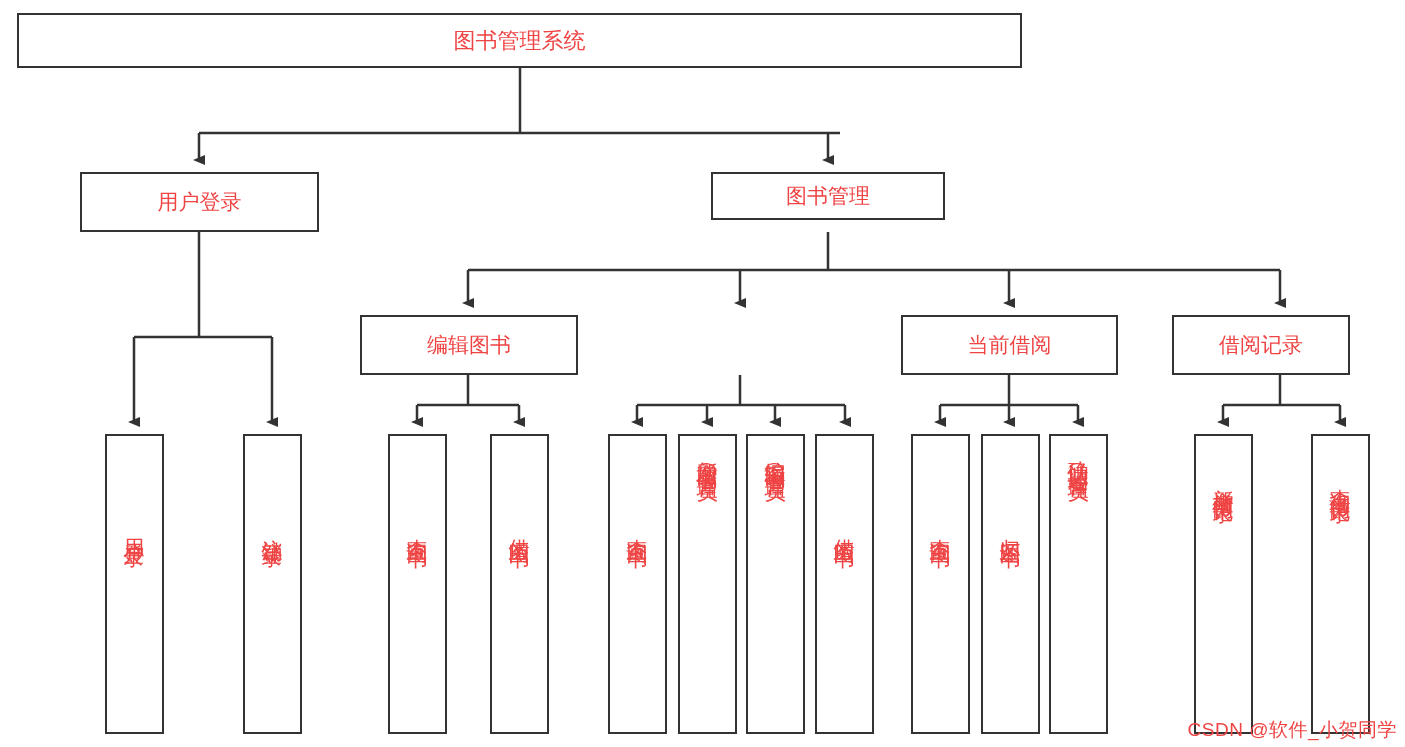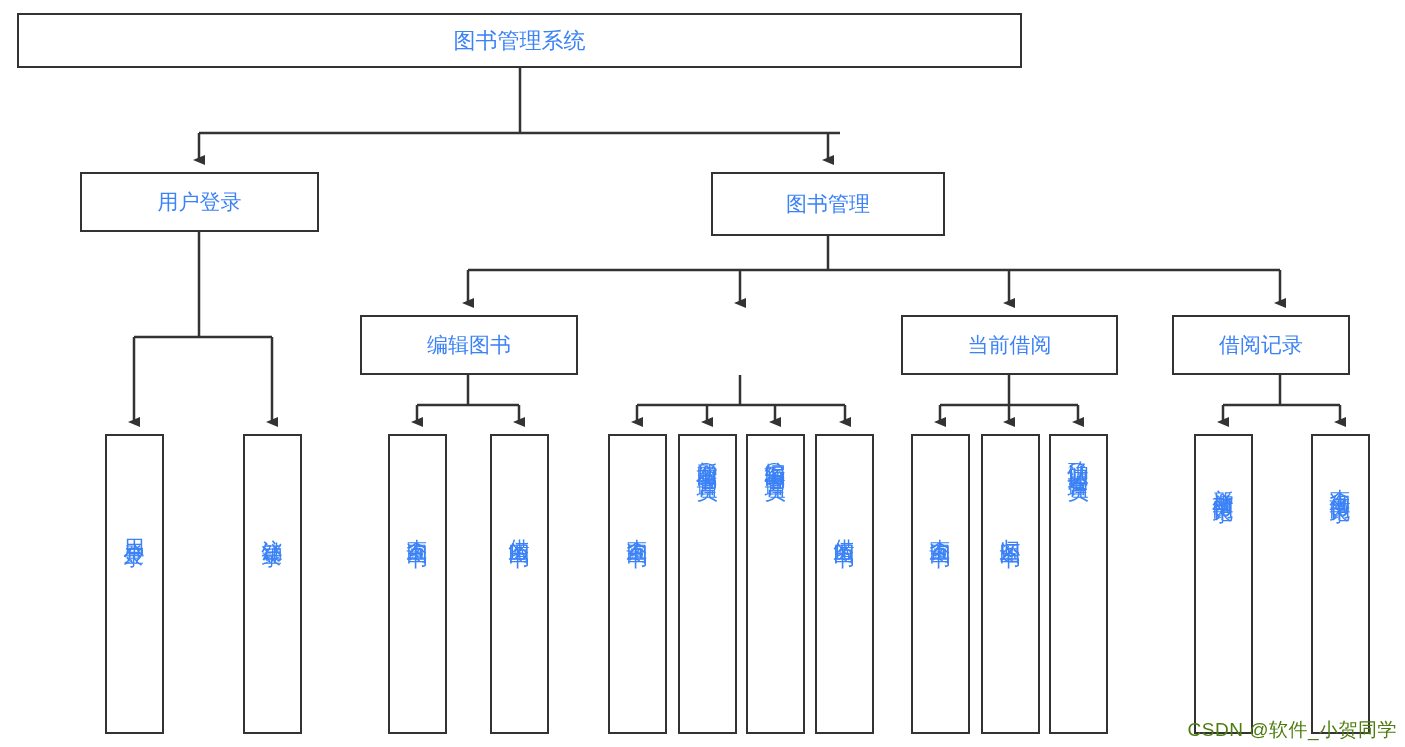--- a/index.html
+++ b/index.html
@@ -24,21 +24,21 @@
     pointer-events: none;
   }
   .node {
     position: absolute;
     box-sizing: border-box;
     background: #ffffff;
     border: 2px solid #333333;
     display: flex;
     align-items: center;
     justify-content: center;
-    color: #3b82f6;
+    color: #ef4444;
   }
   .node .label {
     display: block;
     text-align: center;
     line-height: 1.18;
     white-space: nowrap;
   }
   .node.horiz .label {
     font-size: 21px;
   }
@@ -65,21 +65,21 @@
     margin-top: 36px;
   }
   .node.vert.tall .label {
     margin-top: 8px;
   }
   .watermark {
     position: absolute;
     right: 8px;
     bottom: 4px;
     font-size: 19px;
-    color: #4d7c0f;
+    color: #ef4444;
     letter-spacing: 0.5px;
     white-space: nowrap;
   }
 </style>
 </head>
 <body>
 
 <div id="canvas">
 
   <svg id="wires" viewBox="0 0 1405 747">
@@ -132,21 +132,21 @@
     </g>
   </svg>
 
   <div class="node root horiz" style="left:17px; top:13px; width:1005px; height:55px;">
     <span class="label">图书管理系统</span>
   </div>
 
   <div class="node horiz" style="left:80px; top:172px; width:239px; height:60px;">
     <span class="label">用户登录</span>
   </div>
-  <div class="node horiz" style="left:711px; top:172px; width:234px; height:64px;font-family:Liberation Serif, serif;">
+  <div class="node horiz" style="left:711px; top:172px; width:234px; height:48px;font-family:Liberation Serif, serif;">
     <span class="label">图书管理</span>
   </div>
 
   <div class="node horiz" style="left:360px; top:315px; width:218px; height:60px;">
     <span class="label">编辑图书</span>
   </div>
   <div class="node horiz" style="left:901px; top:315px; width:217px; height:60px;">
     <span class="label">当前借阅</span>
   </div>
   <div class="node horiz" style="left:1172px; top:315px; width:178px; height:60px;">

